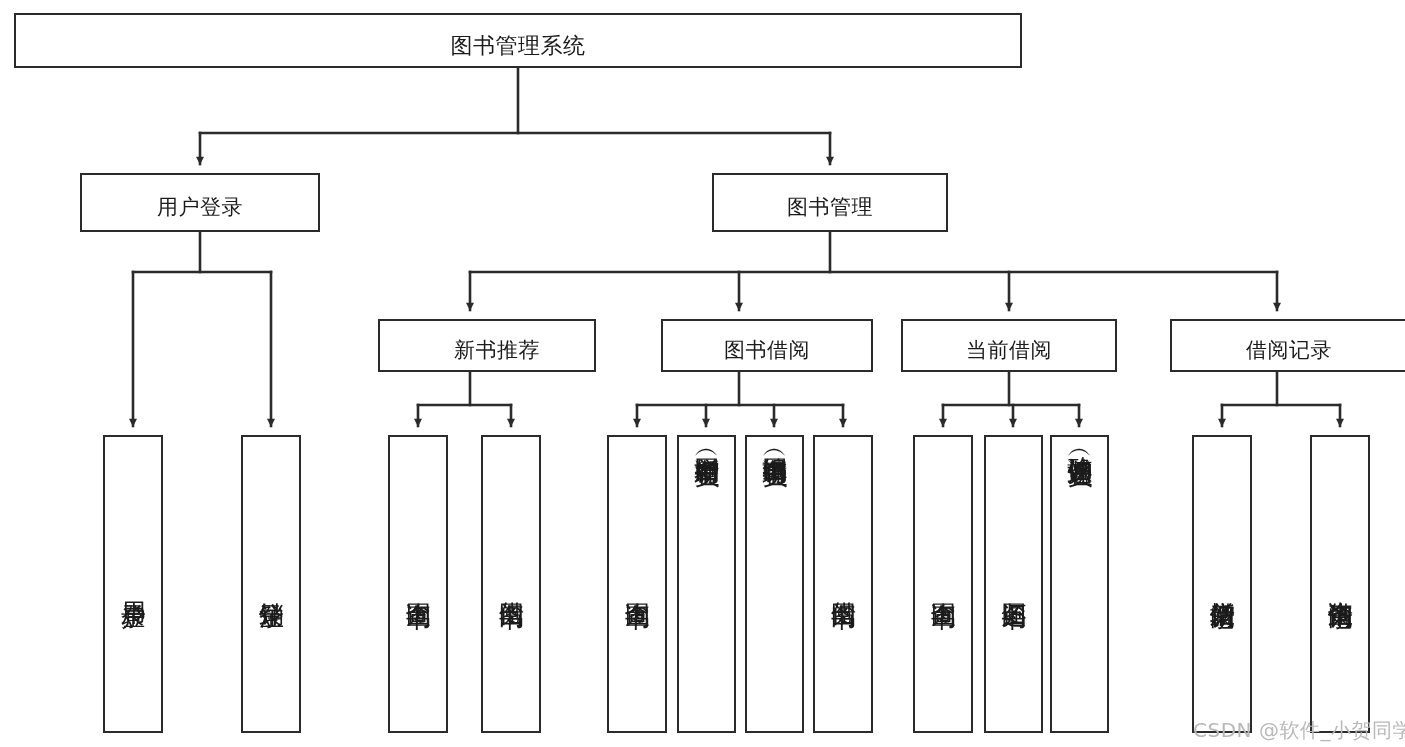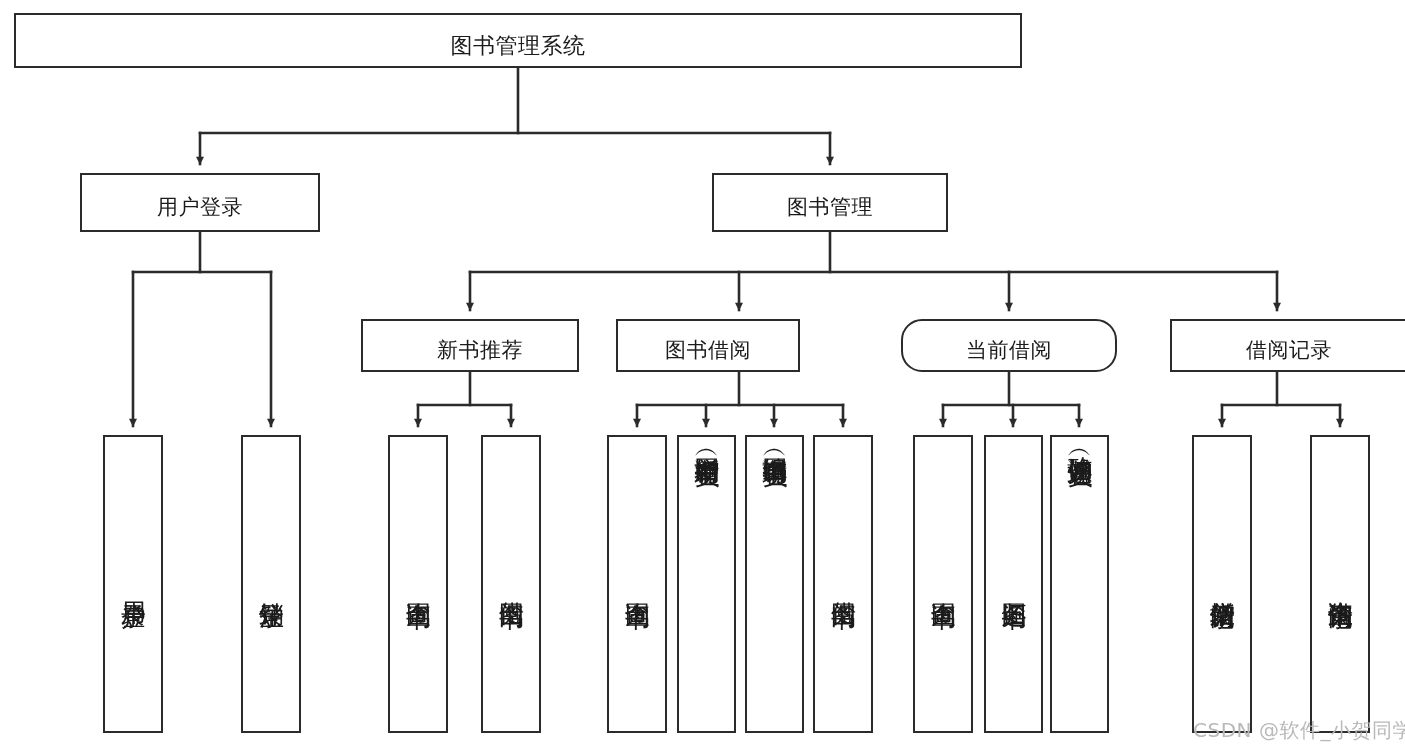--- a/index.html
+++ b/index.html
@@ -133,27 +133,27 @@
     <span class="node-label">图书管理系统</span>
   </div>
 
   <div class="node node-h" style="left:80px; top:173px; width:240px; height:59px;">
     <span class="node-label">用户登录</span>
   </div>
   <div class="node node-h" style="left:712px; top:173px; width:236px; height:59px;">
     <span class="node-label">图书管理</span>
   </div>
 
-  <div class="node node-h" style="left:361px; top:319px; width:218px; height:53px;padding-left:20px;">
+  <div class="node node-h" style="left:378px; top:319px; width:218px; height:53px;padding-left:20px;">
     <span class="node-label">新书推荐</span>
   </div>
-  <div class="node node-h" style="left:616px; top:319px; width:184px; height:53px;">
+  <div class="node node-h" style="left:661px; top:319px; width:212px; height:53px;">
     <span class="node-label">图书借阅</span>
   </div>
-  <div class="node node-h" style="left:901px; top:319px; width:216px; height:53px;border-radius:21px;">
+  <div class="node node-h" style="left:901px; top:319px; width:216px; height:53px;">
     <span class="node-label">当前借阅</span>
   </div>
   <div class="node node-h" style="left:1170px; top:319px; width:238px; height:53px;">
     <span class="node-label">借阅记录</span>
   </div>
 
   <div class="node node-v center-v" style="left:103px; top:435px; width:60px; height:298px;">
     <span class="node-label">用户登录</span>
   </div>
   <div class="node node-v center-v" style="left:241px; top:435px; width:60px; height:298px;">

